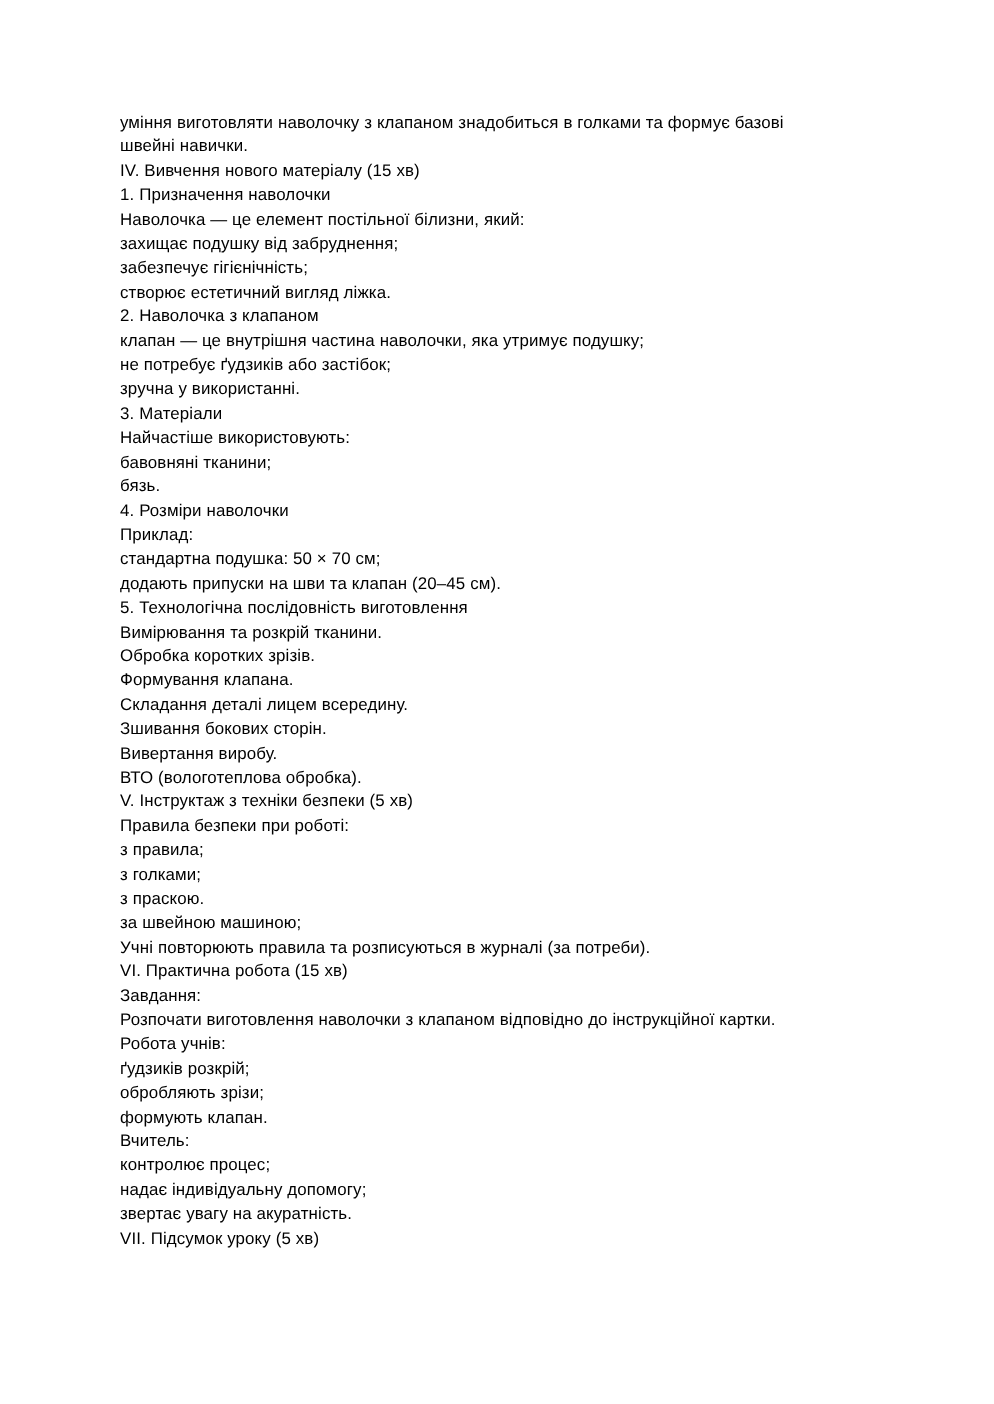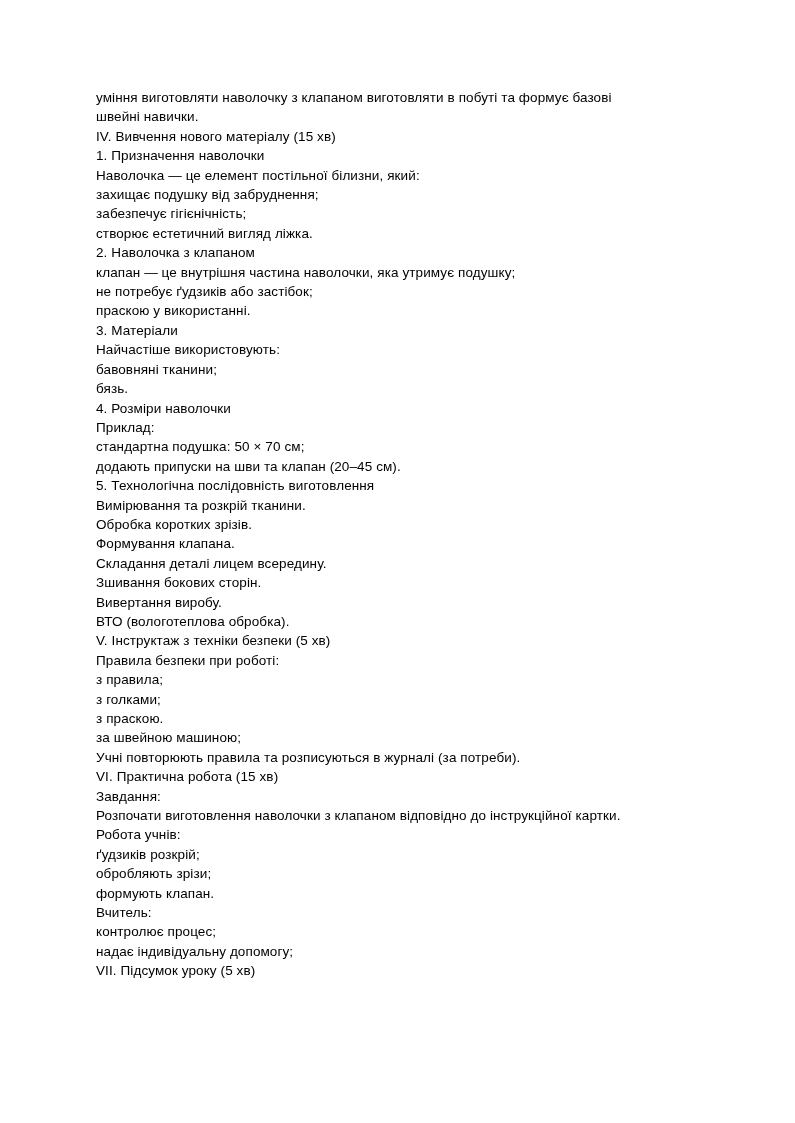--- a/index.html
+++ b/index.html
@@ -28,32 +28,32 @@
   .line {
     white-space: nowrap;
     min-height: 19.4px;
   }
 </style>
 </head>
 <body>
 
 <div class="page">
   <div class="doc-body">
-    <div class="line">уміння виготовляти наволочку з клапаном виготовляти в побуті та формує базові</div>
+    <div class="line">уміння виготовляти наволочку з клапаном знадобиться в голками та формує базові</div>
     <div class="line">швейні навички.</div>
     <div class="line">IV. Вивчення нового матеріалу (15 хв)</div>
     <div class="line">1. Призначення наволочки</div>
     <div class="line">Наволочка — це елемент постільної білизни, який:</div>
     <div class="line">захищає подушку від забруднення;</div>
     <div class="line">забезпечує гігієнічність;</div>
     <div class="line">створює естетичний вигляд ліжка.</div>
     <div class="line">2. Наволочка з клапаном</div>
     <div class="line">клапан — це внутрішня частина наволочки, яка утримує подушку;</div>
     <div class="line">не потребує ґудзиків або застібок;</div>
-    <div class="line">праскою у використанні.</div>
+    <div class="line">зручна у використанні.</div>
     <div class="line">3. Матеріали</div>
     <div class="line">Найчастіше використовують:</div>
     <div class="line">бавовняні тканини;</div>
     <div class="line">бязь.</div>
     <div class="line">4. Розміри наволочки</div>
     <div class="line">Приклад:</div>
     <div class="line">стандартна подушка: 50 × 70 см;</div>
     <div class="line">додають припуски на шви та клапан (20–45 см).</div>
     <div class="line">5. Технологічна послідовність виготовлення</div>
     <div class="line">Вимірювання та розкрій тканини.</div>
@@ -73,15 +73,16 @@
     <div class="line">VI. Практична робота (15 хв)</div>
     <div class="line">Завдання:</div>
     <div class="line">Розпочати виготовлення наволочки з клапаном відповідно до інструкційної картки.</div>
     <div class="line">Робота учнів:</div>
     <div class="line">ґудзиків розкрій;</div>
     <div class="line">обробляють зрізи;</div>
     <div class="line">формують клапан.</div>
     <div class="line">Вчитель:</div>
     <div class="line">контролює процес;</div>
     <div class="line">надає індивідуальну допомогу;</div>
+    <div class="line">звертає увагу на акуратність.</div>
     <div class="line">VII. Підсумок уроку (5 хв)</div>
   </div>
 </div>
 
 </body></html>

